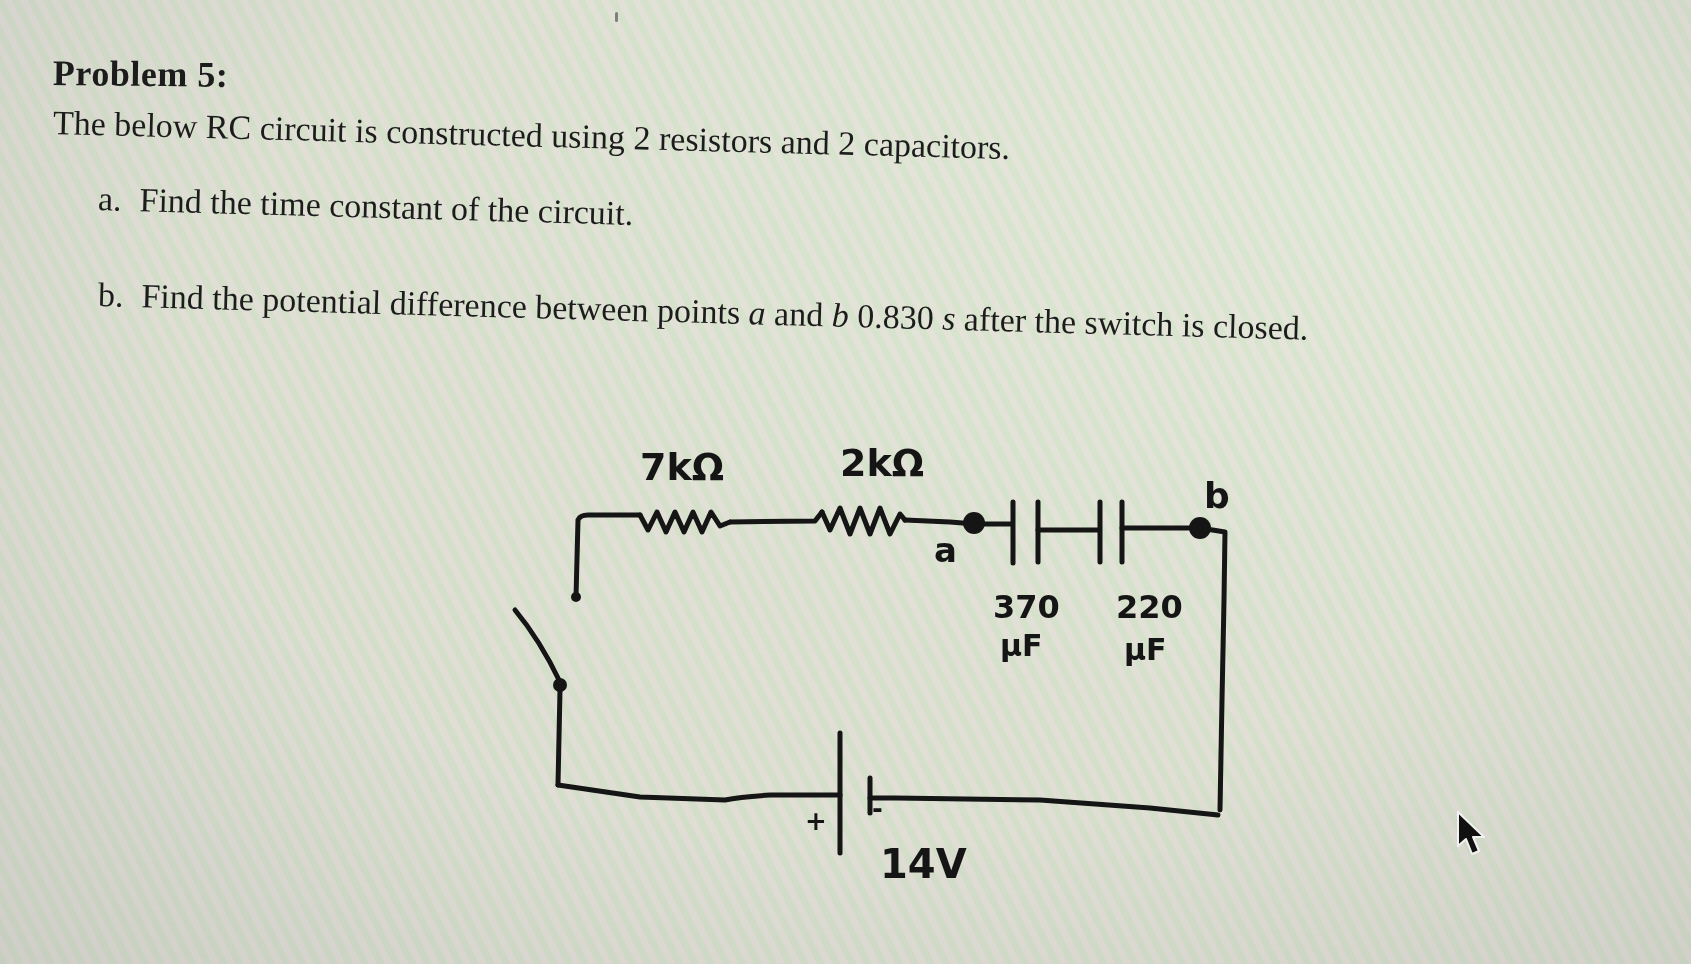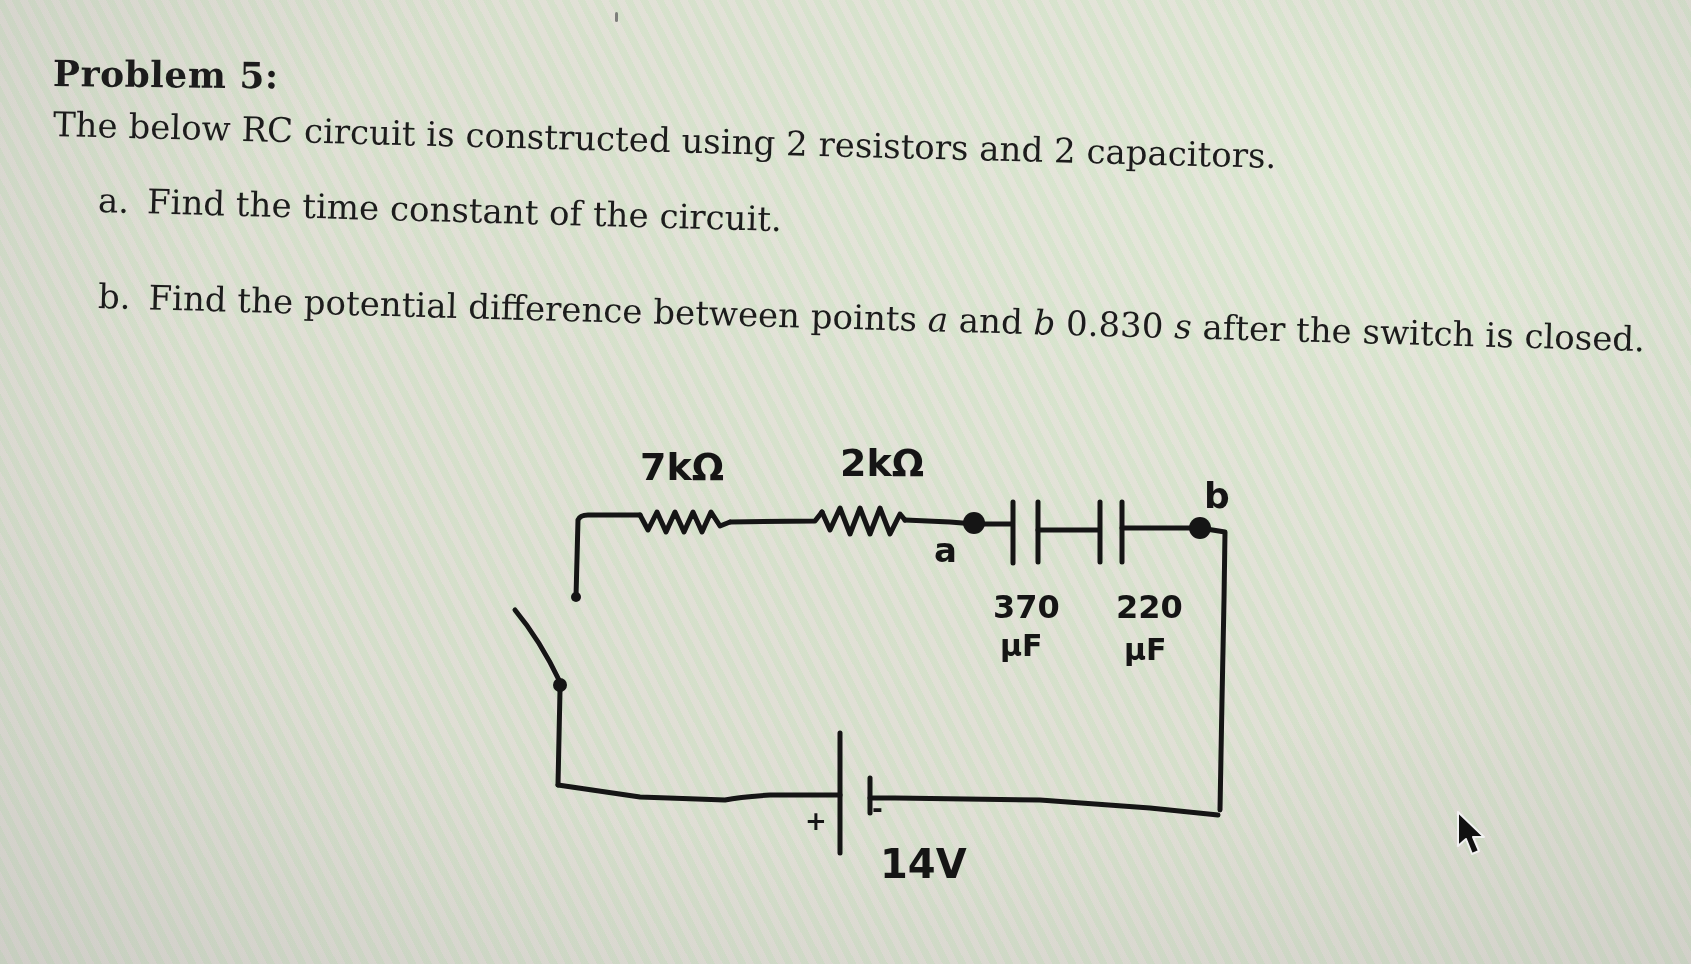--- a/index.html
+++ b/index.html
@@ -18,21 +18,21 @@
     font-family: "DejaVu Serif", "Liberation Serif", serif;
     color: #1c1c1c;
   }
   .vignette {
     position: absolute; inset: 0;
     background: radial-gradient(ellipse at 50% 40%, rgba(255,255,255,0) 55%, rgba(150,150,150,0.18) 100%);
     pointer-events: none;
   }
   .doc {
     position: absolute;
-    left: 0; top: 0; width: 1691px; height: 964px;
+    left: 0; top: 0; width: 1691px; height: 964px; font-family: Liberation Serif, serif;
   }
   .problem-title {
     position: absolute;
     left: 53px; top: 52px;
     font-size: 36px;
     font-weight: bold;
     letter-spacing: 0.5px;
     transform: rotate(0.6deg);
     transform-origin: left center;
   }

